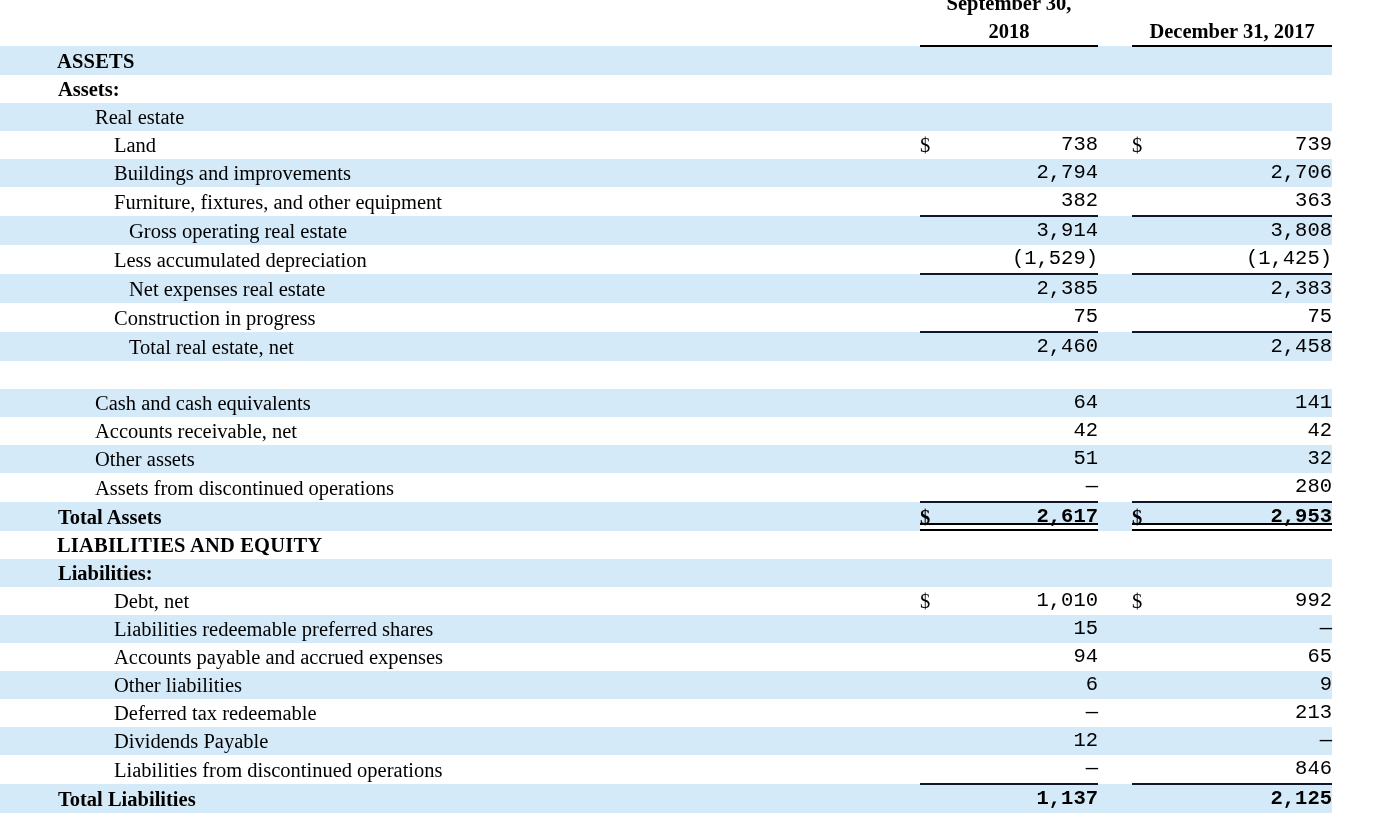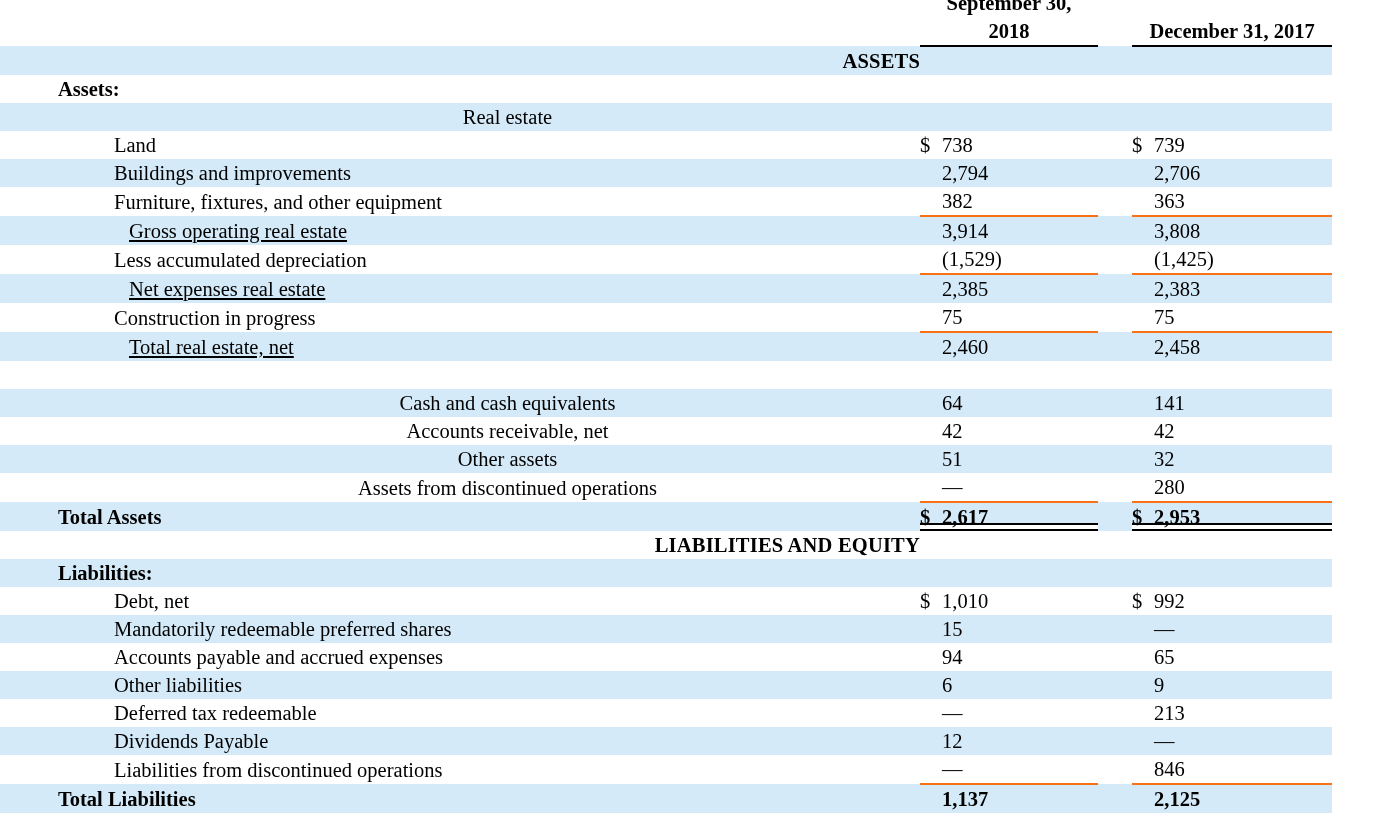--- a/index.html
+++ b/index.html
@@ -50,60 +50,62 @@
     white-space: nowrap;
   }
 
   
   tr.shaded > td.shade { background: #d5eaf8; }
   tr.plain  > td.shade { background: #ffffff; }
 
   
   td.label { text-align: left; margin-left: 43px; }
   td.label.lvl0 { padding-left: 1px;  }
-  td.label.lvl1 { padding-left: 38px; text-align: center; }
+  td.label.lvl1 { padding-left: 38px; }
   td.label.lvl2 { padding-left: 57px; }
-  td.label.lvl3 { padding-left: 72px; text-decoration: underline; }
+  td.label.lvl3 { padding-left: 72px; }
 
   td.label.bold { font-weight: bold; }
 
   td.section {
-    text-align: right;
+    text-align: left;
     font-weight: bold;
     letter-spacing: 0.2px;
     font-family: Liberation Serif, serif;
   }
 
   
   td.cur {
     text-align: left;
     padding-left: 4px;
   }
   td.num {
+    text-align: right;
     padding-right: 7px;
+    font-family: Liberation Mono, monospace;
   }
   td.num.bold, td.cur.bold { font-weight: bold; }
 
   
   td.colhead {
     text-align: center;
     font-weight: bold;
     font-size: 17px;
     line-height: 19px;
     vertical-align: bottom;
     padding-bottom: 1px;
   }
   td.colhead .l1 { display: block; }
   td.colhead .l2 { display: block; }
   tr.headrow { height: 42px; }
   tr.headrow td { height: 42px; }
   td.colhead.ruled { border-bottom: 2.5px solid #000; }
 
   
-  td.ruleTop   { border-top: 2px solid #f97316; }
+  td.ruleTop   { border-top: 2px solid #0f172a; }
 
   
   td.dblbottom {
     box-shadow: inset 0 -2px 0 0 #000, inset 0 -6px 0 0 #fff, inset 0 -8px 0 0 #000;
   }
 
   tr.spacer td { height: 28px; background: #ffffff; }
   tr.clipped td { height: 14px; overflow: hidden; }
 </style>
 </head>
@@ -352,21 +354,21 @@
         <td class="shade cur">$</td>
         <td class="shade num">1,010</td>
         <td class="shade"></td>
         <td class="shade cur">$</td>
         <td class="shade num">992</td>
         <td></td>
       </tr>
 
       <tr class="shaded">
         <td class="shade"></td>
-        <td class="shade label lvl2">Mandatorily redeemable preferred shares</td>
+        <td class="shade label lvl2">Liabilities redeemable preferred shares</td>
         <td class="shade cur"></td>
         <td class="shade num">15</td>
         <td class="shade"></td>
         <td class="shade cur"></td>
         <td class="shade num">—</td>
         <td></td>
       </tr>
 
       <tr class="plain">
         <td class="shade"></td>

